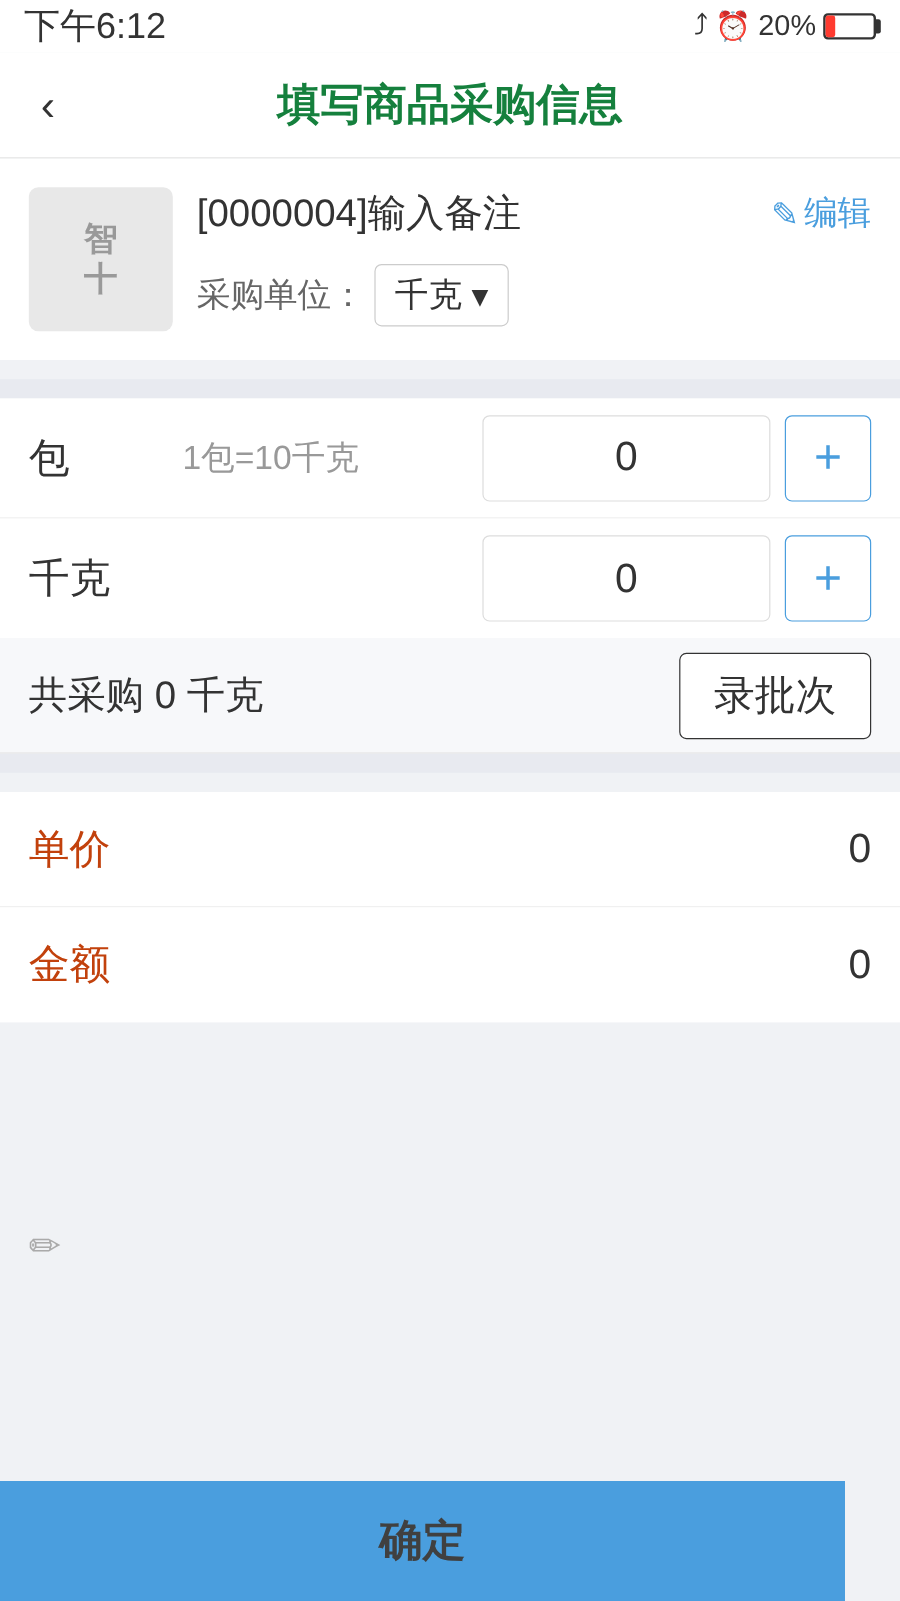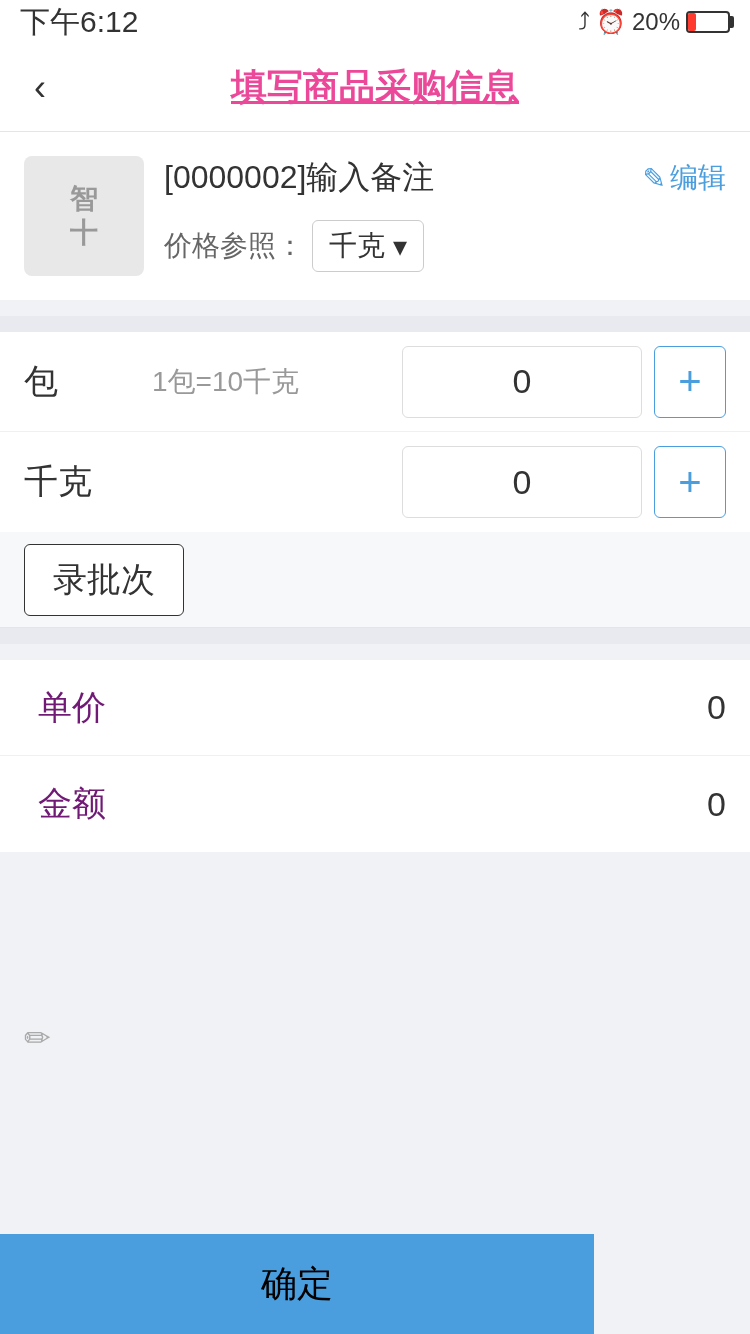--- a/index.html
+++ b/index.html
@@ -64,22 +64,21 @@
       position: absolute;
       left: 24px;
       font-size: 36px;
       color: #333;
       cursor: pointer;
       padding: 10px;
     }
     .nav-title {
       font-size: 36px;
       font-weight: 600;
-      color: #ec4899;
-      text-decoration: underline;
+      color: #15803d;
     }
 
     
     .product-card {
       background: #fff;
       padding: 24px;
       display: flex;
       align-items: flex-start;
       gap: 20px;
       margin-bottom: 16px;
@@ -244,22 +243,21 @@
       padding: 0 24px;
       height: 96px;
       border-bottom: 1px solid #f0f0f0;
     }
     .info-row:last-child {
       border-bottom: none;
       text-align: right;
     }
     .info-label {
       font-size: 34px;
-      color: #701a75;
-      margin-left: 14px;
+      color: #c2410c;
     }
     .info-value {
       font-size: 34px;
       color: #333;
     }
 
     
     .remark-section {
       background: #f0f2f5;
       padding: 28px 24px;
@@ -276,29 +274,29 @@
     .remark-placeholder {
       font-size: 30px;
       color: #aaa;
     }
 
     
     .confirm-btn {
       position: fixed;
       bottom: 0;
       left: 0;
-      width: 594px;
+      width: 704px;
       height: 100px;
       background: #4a9ede;
       display: flex;
       align-items: center;
       justify-content: center;
       font-size: 36px;
-      color: #000000;
-      font-weight: 400;
+      color: #404040;
+      font-weight: 700;
       cursor: pointer;
       border: none;
     }
 
     
     .bottom-spacer { height: 100px; }
   </style>
 </head>
 <body>
 
@@ -322,30 +320,30 @@
 <div class="product-card">
   <div class="product-image">
     <div class="product-logo-text">
       <div>智</div>
       <div>十</div>
     </div>
   </div>
   <div class="product-info">
     <div class="product-name-row">
       <div class="product-name">
-        <span>[0000002]</span><span>输入备注</span>
+        <span>[0000004]</span><span>输入备注</span>
       </div>
       <div class="edit-link">
         <span>✎</span>
         <span>编辑</span>
       </div>
     </div>
     <div class="purchase-unit-row">
       <div style="display:flex;align-items:center;gap:8px">
-        <span class="purchase-unit-label">价格参照：</span>
+        <span class="purchase-unit-label">采购单位：</span>
         <div class="unit-dropdown">
           <span>千克</span>
           <span>▾</span>
         </div>
       </div>
     </div>
   </div>
 </div>
 
 <div class="section-divider"></div>
@@ -362,20 +360,21 @@
 
   <div class="input-row">
     <span class="input-label">千克</span>
     <div class="input-spacer"></div>
     <div class="number-input-box">0</div>
     <div class="plus-btn">+</div>
   </div>
 </div>
 
 <div class="total-row">
+  <span class="total-text">共采购 0 千克</span>
   <button class="record-batch-btn">录批次</button>
 </div>
 
 <div class="section-divider"></div>
 
 <div class="info-section">
   <div class="info-row">
     <span class="info-label">单价</span>
     <span class="info-value">0</span>
   </div>

